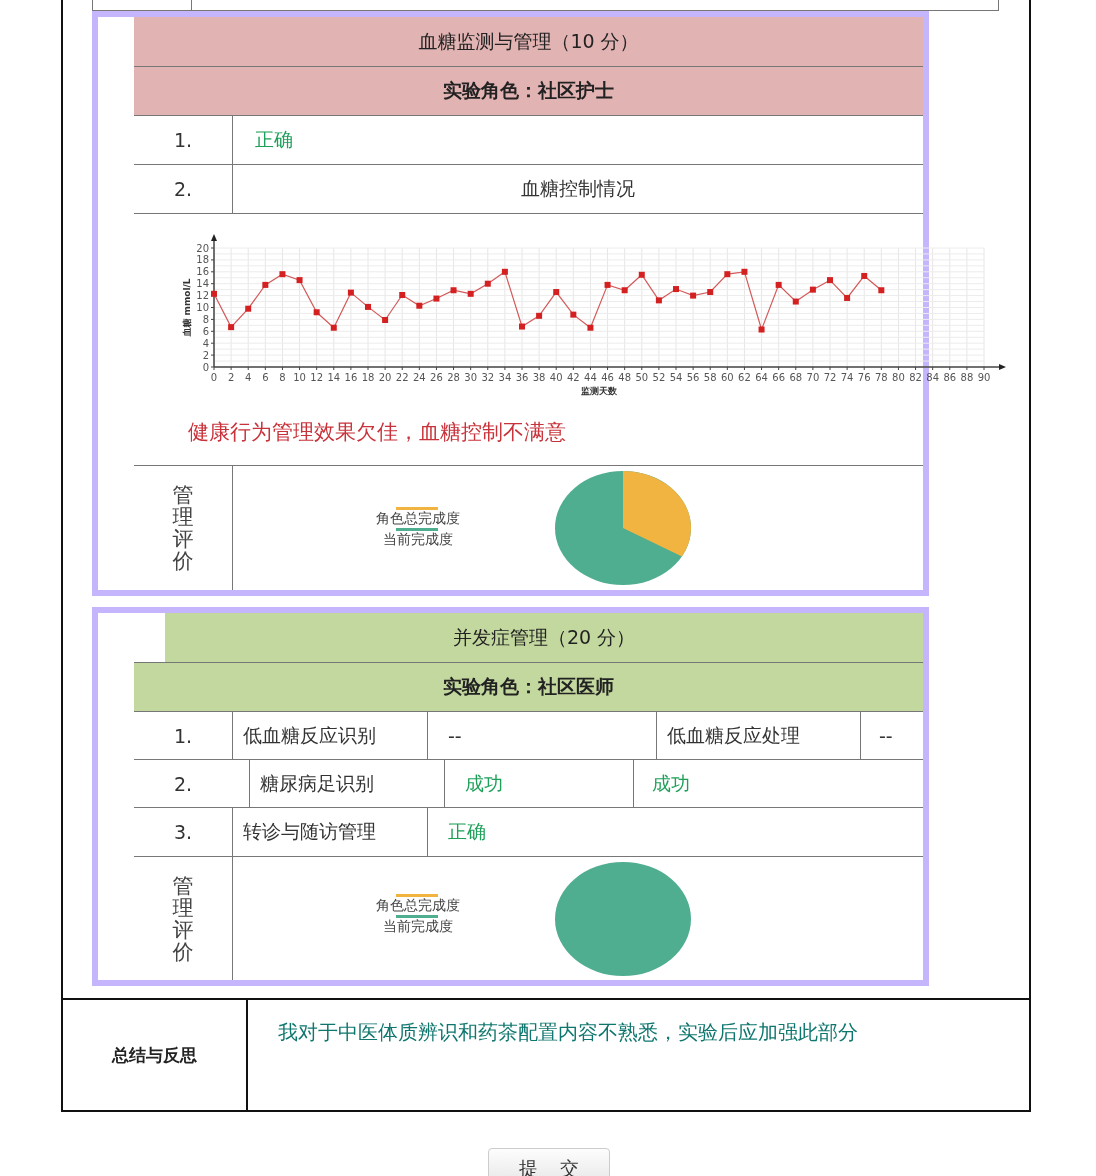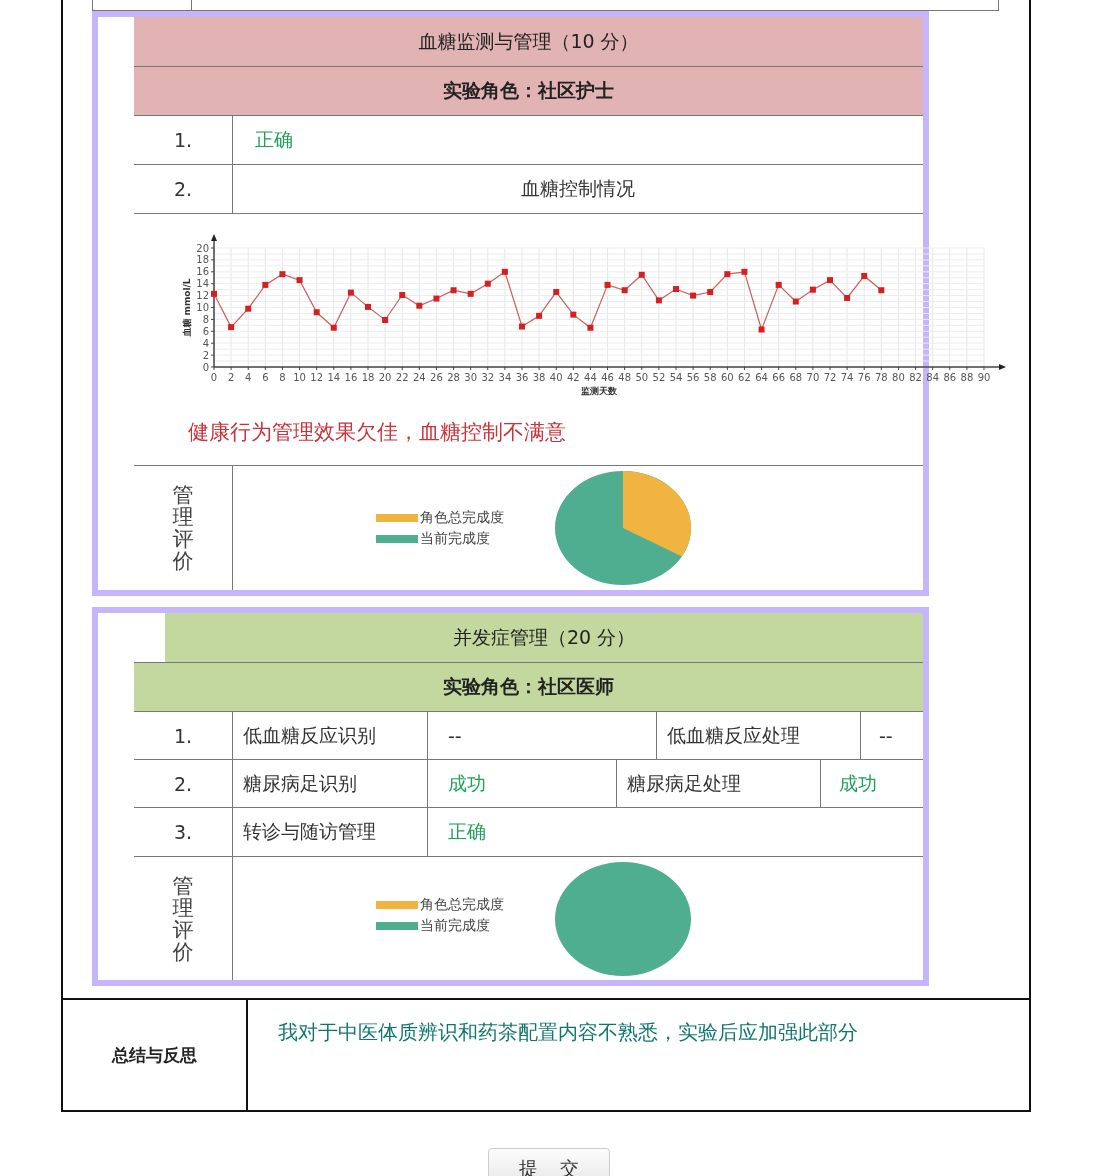--- a/index.html
+++ b/index.html
@@ -34,21 +34,21 @@
   .red-band { background: #e2b3b3; }
   .green-band { background: #c3d89e; }
   .num { width: 98px; justify-content: center; }
   .green-text { color: #1fa05a; }
   .dash { color: #333; }
   .vert {
     width: 98px; justify-content: center; flex-direction: column;
     font-size: 21px; line-height: 22px; color: #444;
   }
   .legend { position: absolute; font-size: 14px; color: #444; }
-  .legend .lg { display: flex; align-items: center; height: 21px; }
+  .legend .lg { display: flex; align-items: center; height: 21px; flex-direction: column; }
   .legend .sw { width: 42px; height: 8px; margin-right: 2px; }
   .top-strip {
     position: absolute; left: 92px; top: 0; width: 907px; height: 11px;
     border-left: 1px solid #777; border-right: 1px solid #777; border-bottom: 1px solid #777;
   }
   .top-strip .div { position: absolute; left: 98px; top: 0; height: 11px; border-left: 1px solid #777; }
   .summary {
     position: absolute; left: 61px; top: 998px; width: 970px; height: 114px;
     border: 2.5px solid #111; display: flex;
   }
@@ -360,23 +360,22 @@
   </div>
   <div class="row" style="height:48px;">
     <div class="cell num">1.</div>
     <div class="cell" style="width:195px;padding-left:10px;">低血糖反应识别</div>
     <div class="cell dash" style="width:189px;padding-left:20px;">--</div>
     <div class="cell" style="width:204px;padding-left:10px;margin-left:40px;">低血糖反应处理</div>
     <div class="cell dash" style="flex:1;padding-left:18px;">--</div>
   </div>
   <div class="row" style="height:48px;">
     <div class="cell num">2.</div>
-    <div class="cell" style="width:195px;padding-left:10px;">糖尿病足识别</div>
+    <div class="cell" style="width:195px;padding-left:10px;margin-left:17px;">糖尿病足识别</div>
     <div class="cell green-text" style="width:189px;padding-left:20px;">成功</div>
-    <div class="cell" style="width:204px;padding-left:10px;">糖尿病足处理</div>
     <div class="cell green-text" style="flex:1;padding-left:18px;">成功</div>
   </div>
   <div class="row" style="height:49px;">
     <div class="cell num">3.</div>
     <div class="cell" style="width:195px;padding-left:10px;">转诊与随访管理</div>
     <div class="cell green-text" style="flex:1;padding-left:20px;">正确</div>
   </div>
   <div class="row" style="height:124px;">
     <div class="cell vert">
       <span>管</span>

